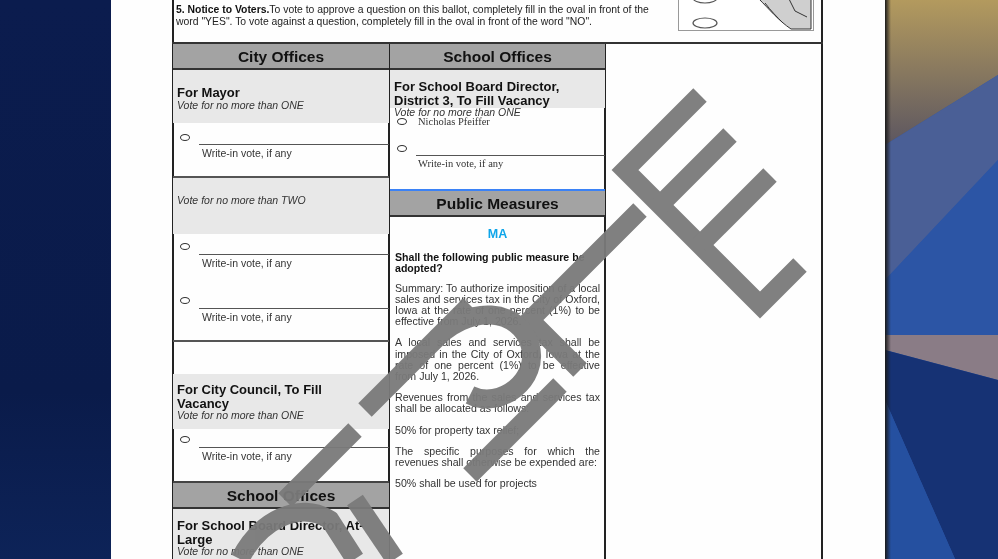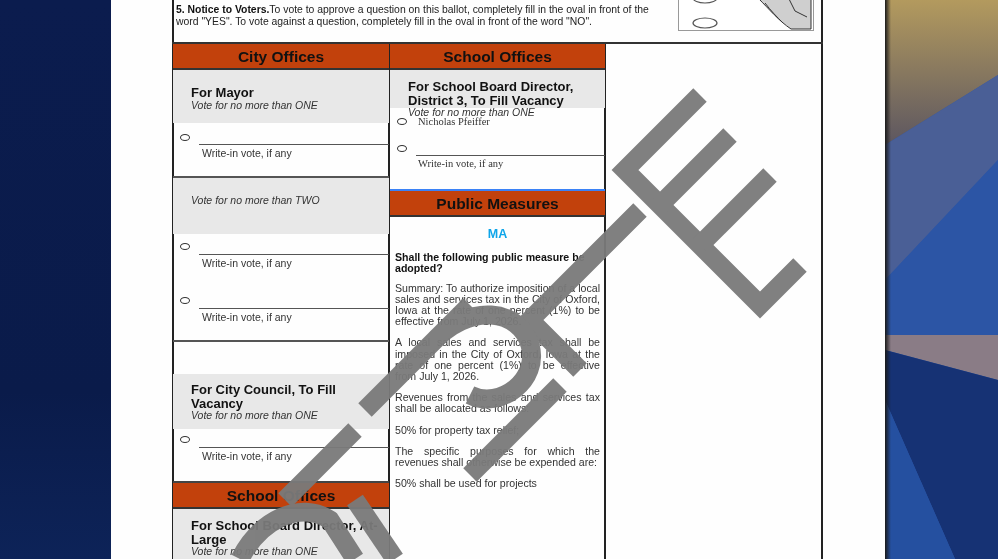--- a/index.html
+++ b/index.html
@@ -43,26 +43,26 @@
     border: 1px solid #999; background: #fff; overflow: hidden;
   }
   .hr-top { position: absolute; left: 172px; top: 42px; width: 651px; height: 2px; background: #333; }
 
   .col { position: absolute; top: 44px; }
   .col-1 { left: 173px; width: 216px; }
   .col-2 { left: 390px; width: 215px; }
   .divider-v { position: absolute; top: 44px; width: 2px; height: 520px; background: #222; }
 
   .section-head {
-    height: 26px; background: #c2410c;
+    height: 26px; background: #a3a3a3;
     border-bottom: 2px solid #333;
     text-align: center; font-weight: bold; font-size: 15.5px; line-height: 26px; color: #111;
   }
   .contest-head {
-    background: #e8e8e8; padding: 0 18px;
+    background: #e8e8e8; padding: 0 4px;
   }
   .contest-title { font-weight: bold; font-size: 13px; line-height: 13.5px; color: #111; }
   .contest-sub { font-style: italic; font-size: 10.5px; line-height: 11px; color: #333; }
   .cand {
     position: relative; font-size: 10.5px; color: #333;
   }
   .oval {
     position: absolute; width: 10px; height: 7px; border: 1.4px solid #333; border-radius: 50%;
     background: #fff;
   }

